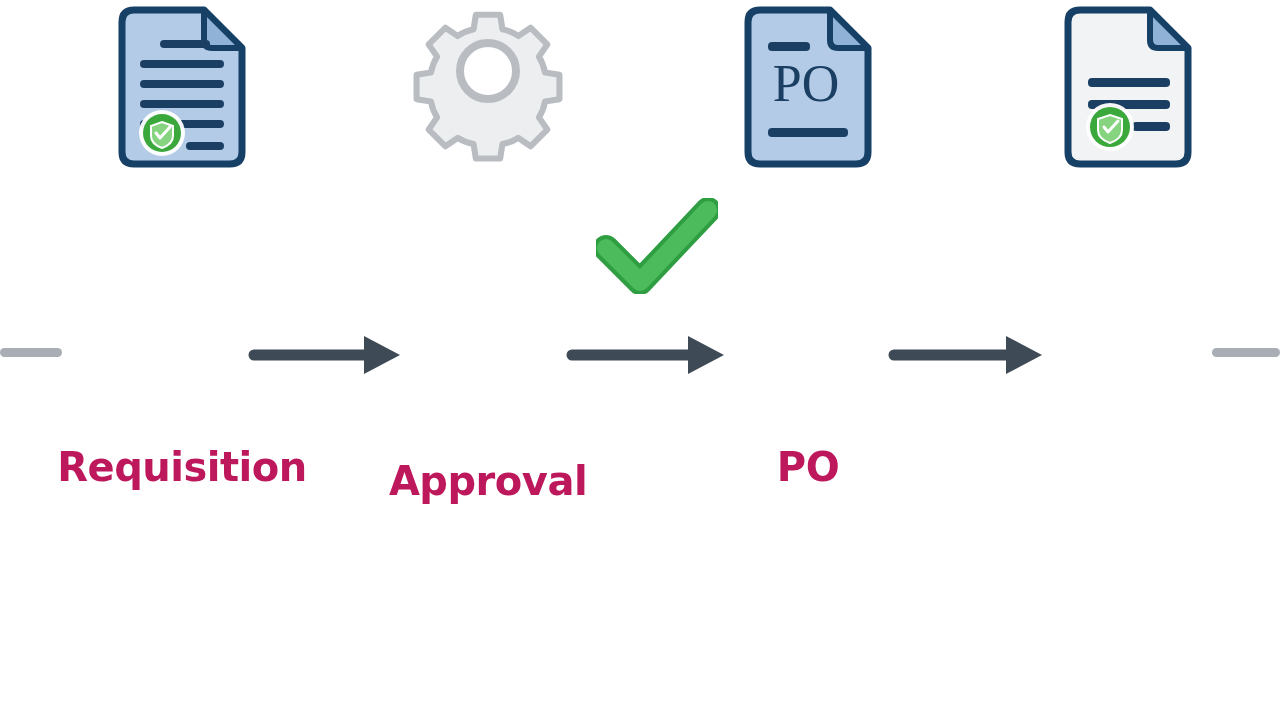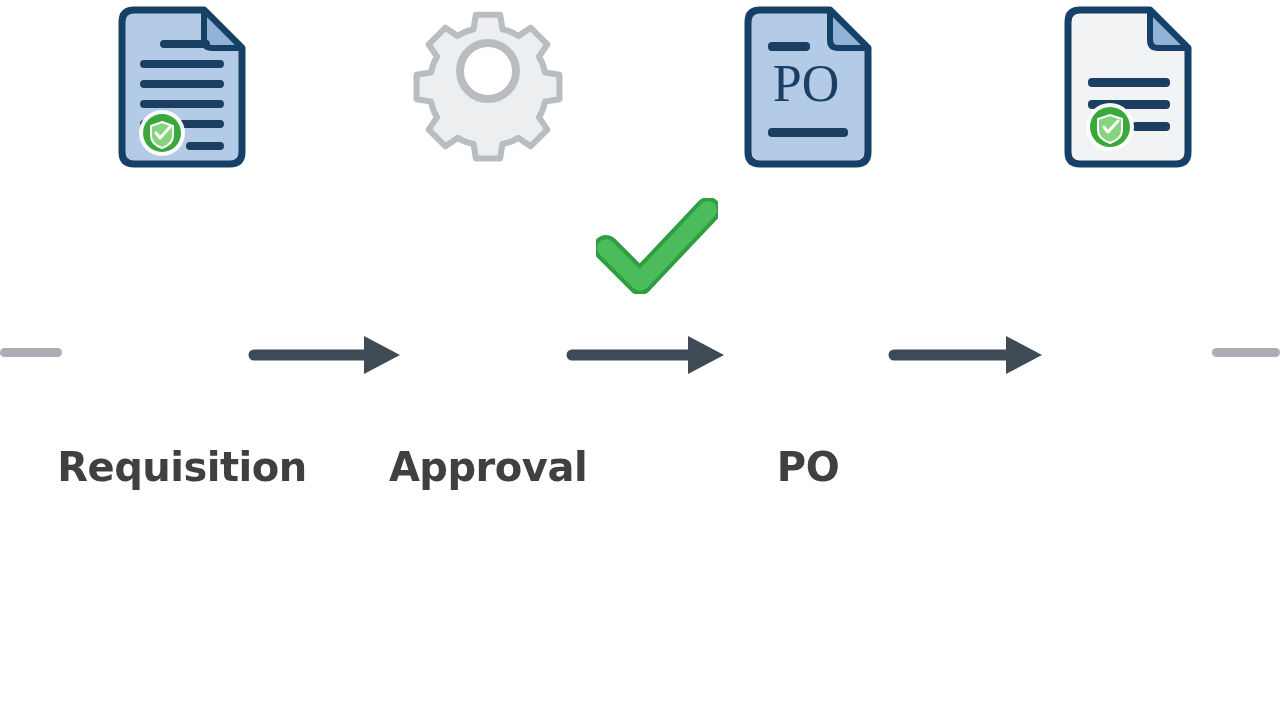--- a/index.html
+++ b/index.html
@@ -34,21 +34,21 @@
 
   
   .label {
     position: absolute;
     top: 444px;
     text-align: center;
     font-family: "DejaVu Sans", sans-serif;
     font-size: 40px;
     font-weight: 600;
     letter-spacing: -0.5px;
-    color: #404040;
+    color: #be185d;
     white-space: nowrap;
   }
 
   
   .arrow {
     position: absolute;
     top: 330px;
     height: 50px;
   }
   .edge-stub {
@@ -126,21 +126,21 @@
           L -56 99 L -78 77 L -67 61
           A 58 58 0 0 1 -75 40
           L -94 37 L -94 5 L -75 2
           A 58 58 0 0 1 -67 -19
           L -78 -35 L -56 -57 L -40 -46
           A 58 58 0 0 1 -19 -55 Z" fill="#eceef0" stroke="#b9bdc2" stroke-width="8" stroke-linejoin="round" transform="scale(0.76) translate(0,-21)"></path>
         <circle cx="0" cy="-16" r="28" fill="#ffffff" stroke="#b9bdc2" stroke-width="8"></circle>
       </g>
     </svg>
   </div>
-  <div class="label" style="left:368px; width:240px;">Approval</div>
+  <div class="label" style="left:368px; width:240px;margin-top:14px;">Approval</div>
 
   <svg class="check" viewBox="0 0 122 96">
     <path d="M10 50 L44 84 L112 12" fill="none" stroke="#2f9e43" stroke-width="26" stroke-linecap="round" stroke-linejoin="round"></path>
     <path d="M10 50 L44 84 L112 12" fill="none" stroke="#4cbb5c" stroke-width="18" stroke-linecap="round" stroke-linejoin="round"></path>
   </svg>
 
   <svg class="arrow" style="left:566px; width:164px;" viewBox="0 0 164 50">
     <line x1="6" y1="25" x2="124" y2="25" stroke="#3e4a56" stroke-width="11" stroke-linecap="round"></line>
     <path d="M122 6 L158 25 L122 44 Z" fill="#3e4a56"></path>
   </svg>

